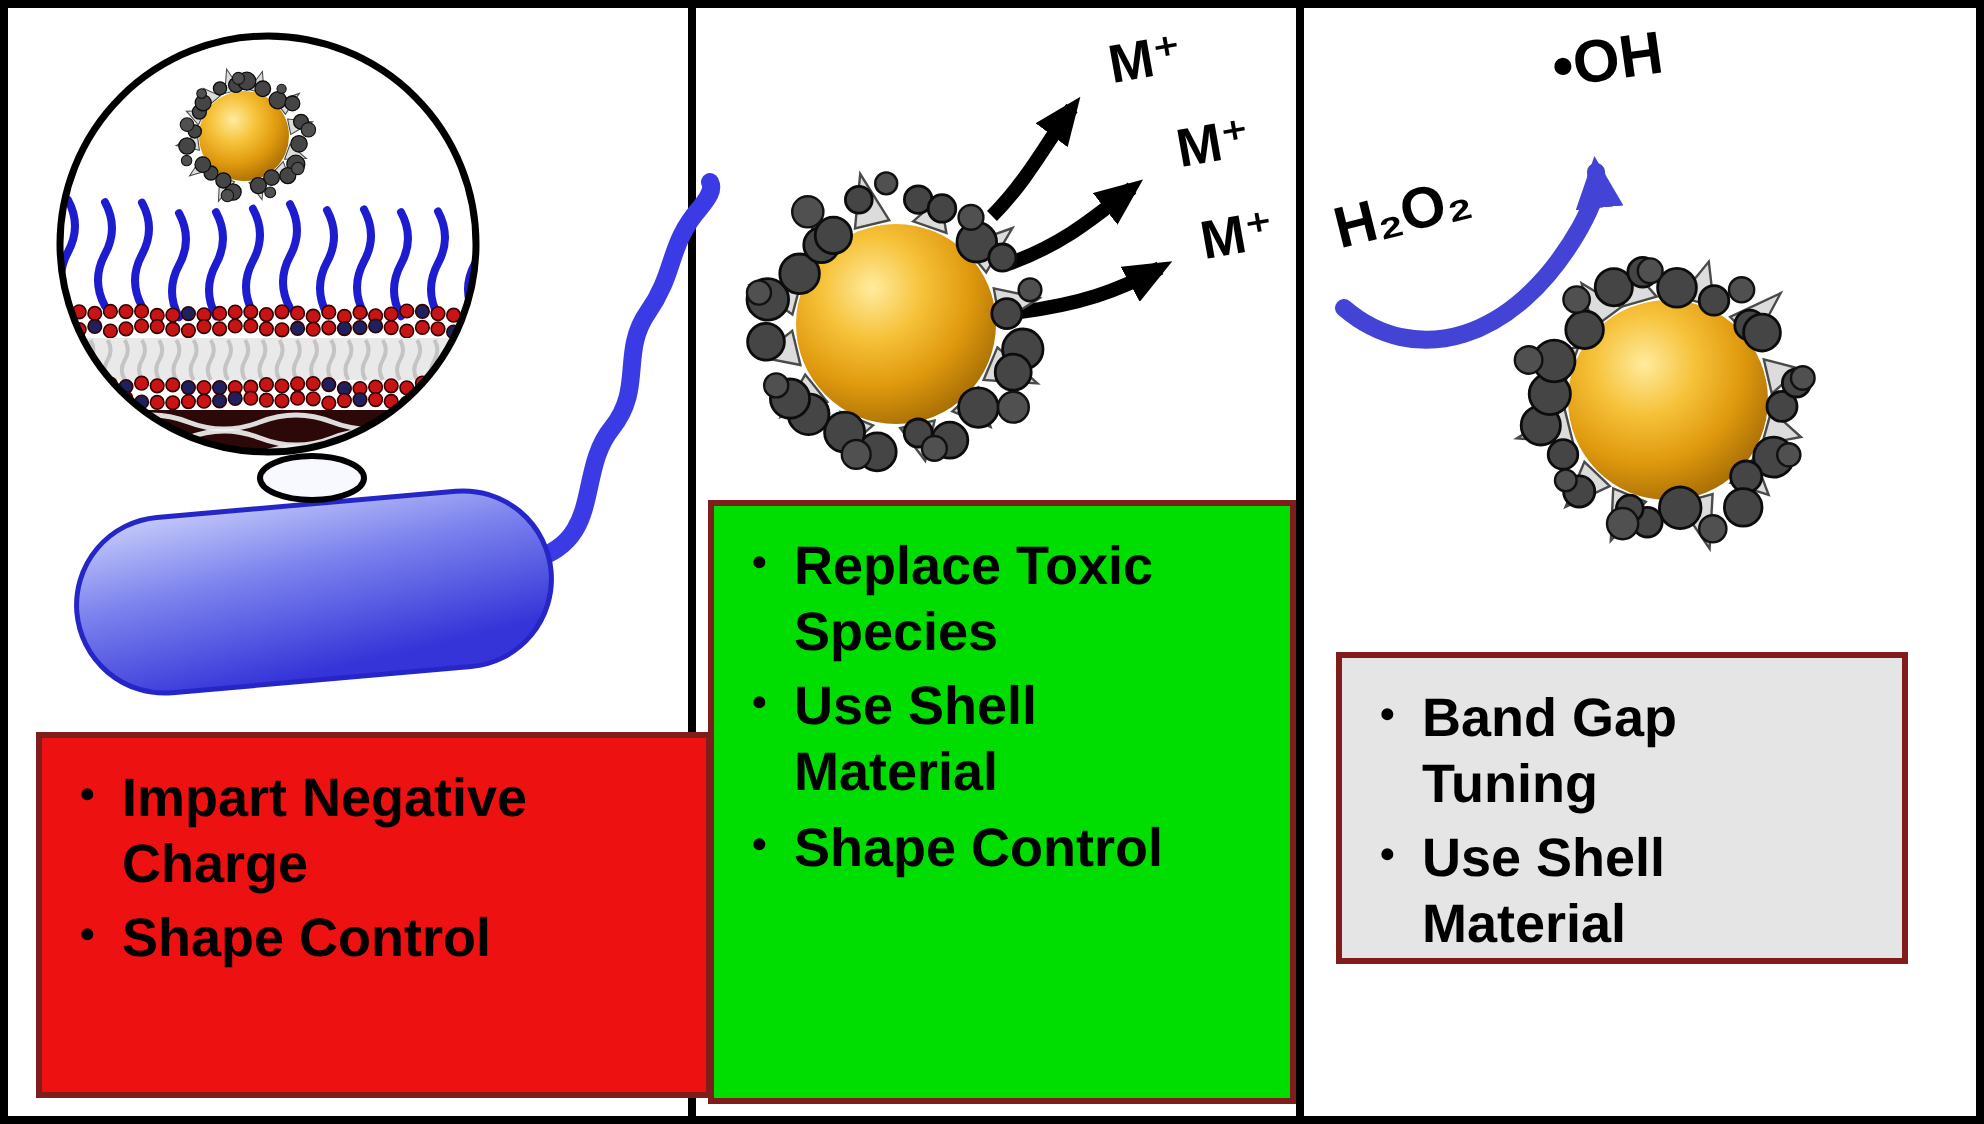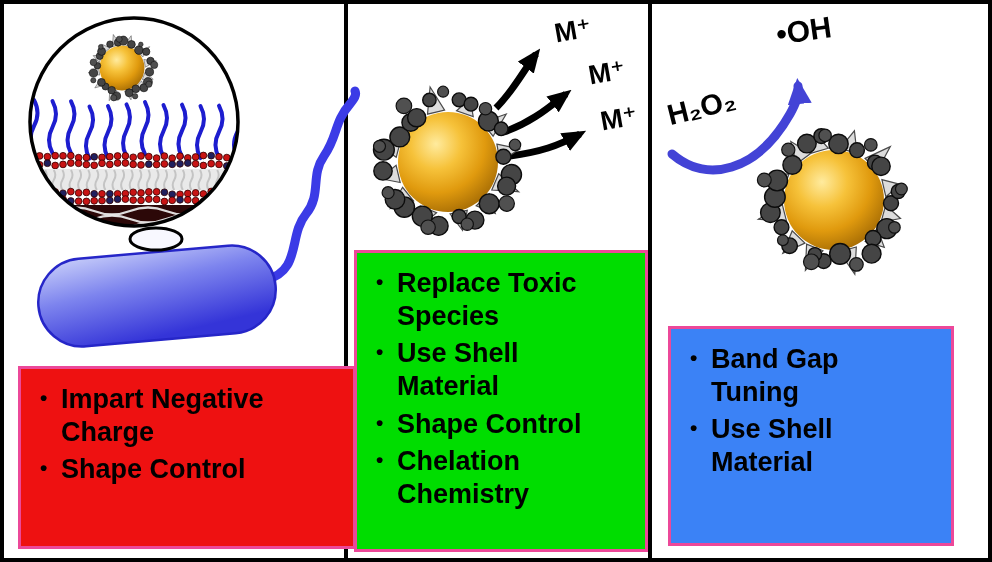--- a/index.html
+++ b/index.html
@@ -2,24 +2,24 @@
 <html><head>
 <meta charset="utf-8">
 <style>
   html,body{margin:0;padding:0;background:#ffffff;font-family:"Liberation Sans","DejaVu Sans",sans-serif;}
   .figure{position:relative;width:992px;height:562px;box-sizing:border-box;border:4px solid #000;background:#fff;display:flex;overflow:hidden;}
   .col{position:relative;height:100%;box-sizing:border-box;}
   .col1{width:344px;border-right:4px solid #000;}
   .col2{width:304px;border-right:4px solid #000;}
   .col3{width:316px;}
   .panel-art{position:absolute;left:0;top:0;}
-  .callout{position:absolute;border:3px solid #ec4899;box-sizing:border-box;padding:14px 8px 20px 14px;}
+  .callout{position:absolute;border:3px solid #7f1d1d;box-sizing:border-box;padding:14px 8px 20px 14px;}
   .callout.red{background:#ee1111;left:14px;top:362px;width:338px;height:183px;}
   .callout.green{background:#00dd00;left:6px;top:246px;width:294px;height:302px;}
-  .callout.blue{background:#3b82f6;left:16px;top:322px;width:286px;height:220px;}
+  .callout.blue{background:#e5e5e5;left:16px;top:322px;width:286px;height:156px;}
   ul.points{list-style:none;margin:0;padding:0;}
   ul.points li{position:relative;padding-left:26px;font-size:27px;font-weight:bold;color:#000;line-height:1.21;white-space:pre-line;margin-bottom:5px;}
   ul.points li::before{content:"\2022";position:absolute;left:5px;top:2px;font-size:21px;}
   .mlabel{position:absolute;font-weight:bold;font-size:27px;color:#000;transform:rotate(-10deg);transform-origin:left top;}
   .chem{position:absolute;font-weight:bold;color:#000;transform-origin:left top;}
   .chem.h2o2{left:12px;top:96px;font-size:29px;transform:rotate(-14deg);}
   .chem.oh{left:122px;top:14px;font-size:30px;transform:rotate(-8deg);}
 </style>
 </head>
 <body>
@@ -346,22 +346,20 @@
     <span class="mlabel" style="left:238px;top:56px;">M⁺</span>
     <span class="mlabel" style="left:250px;top:102px;">M⁺</span>
 
     <div class="callout green">
       <ul class="points">
         <li>Replace Toxic
 Species</li>
         <li>Use Shell
 Material</li>
         <li>Shape Control</li>
-        <li>Chelation
-Chemistry</li>
       </ul>
     </div>
   </div>
 
   <div class="col col3">
     <svg class="panel-art" width="316" height="322" viewBox="0 0 316 322">
       <defs>
         <radialGradient id="goldG3" cx="38%" cy="32%" r="72%">
           <stop offset="0" stop-color="#ffeb9e"></stop>
             <stop offset="0.35" stop-color="#f6c23a"></stop>

